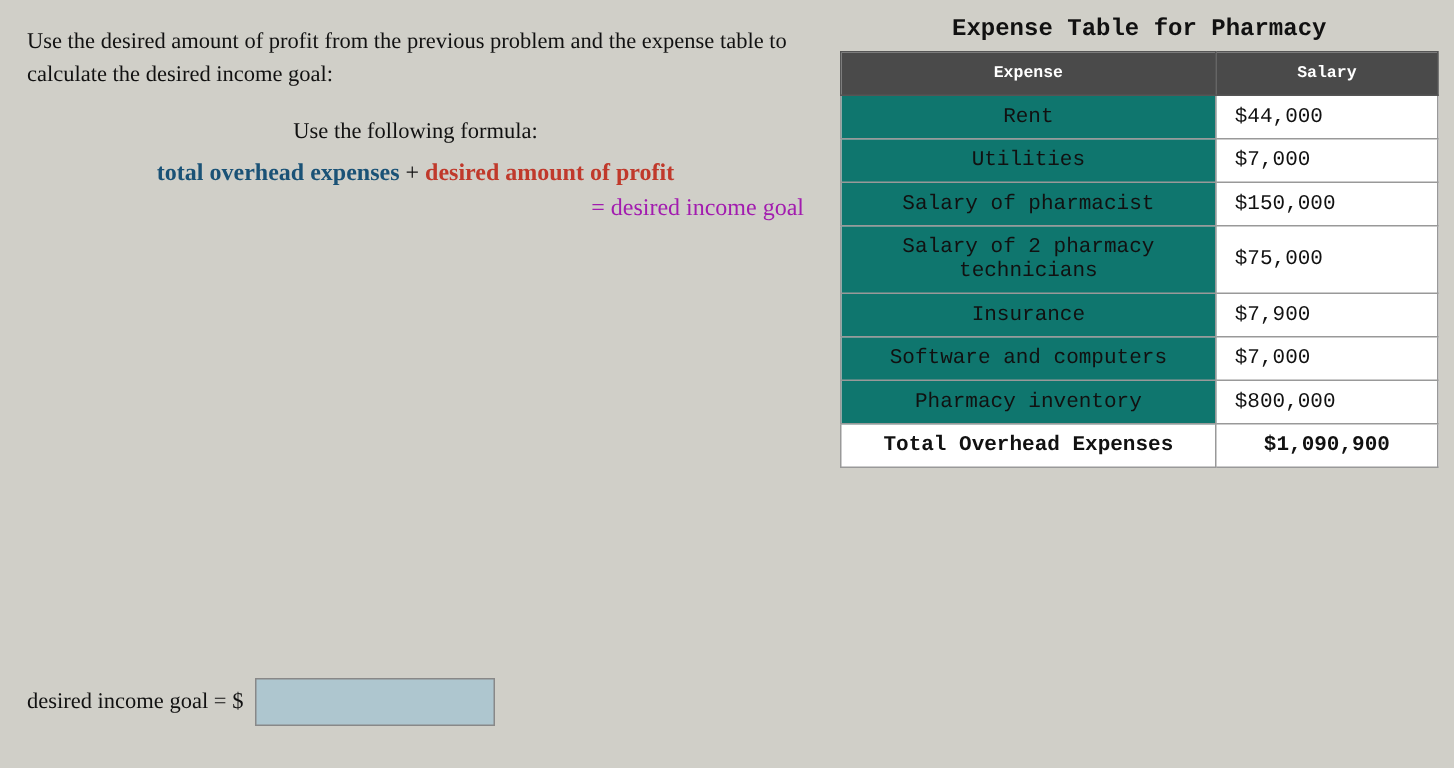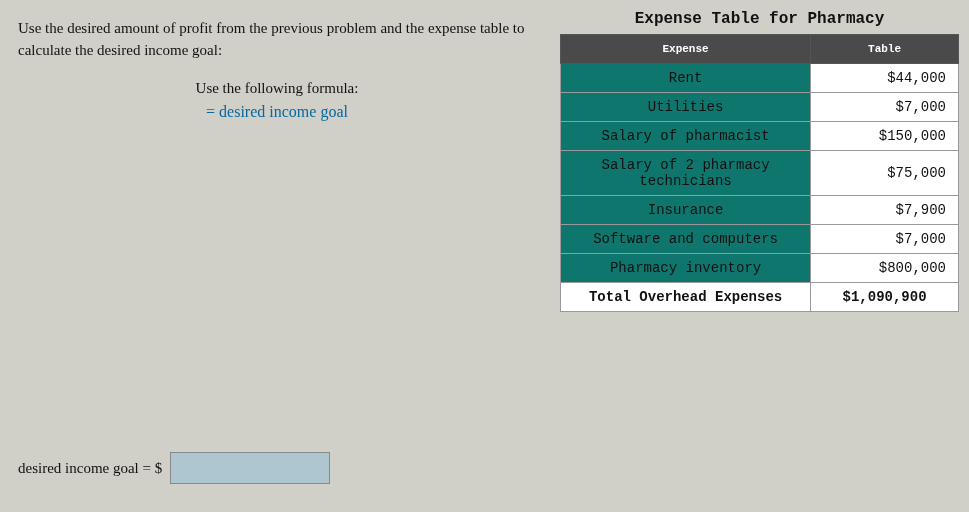--- a/index.html
+++ b/index.html
@@ -51,23 +51,23 @@
       color: #1a5276;
       font-weight: bold;
     }
 
     .highlight-red {
       color: #c0392b;
       font-weight: bold;
     }
 
     .formula-eq {
-      text-align: center;
+      text-align: right;
       font-size: 16px;
-      color: #0369a1;
+      color: #a21caf;
       margin-top: 2px;
     }
 
     .bottom-section {
       margin-top: auto;
       display: flex;
       align-items: center;
       font-size: 15px;
       color: #111;
       padding-bottom: 10px;
@@ -120,59 +120,62 @@
       font-size: 14px;
       color: #111;
     }
 
     .expense-table td:first-child {
       text-align: center;
       background: #0f766e;
     }
 
     .expense-table td:last-child {
-      text-align: right;
+      text-align: left;
       background: white;
     }
 
     .expense-table tr.total-row td {
       font-weight: bold;
       text-align: center;
       background: white;
     }
 
     .left-col { width: 220px; }
     .right-col { width: 130px; }
   </style>
 </head>
 <body>
 
 <div class="left-panel">
   <p class="intro-text">Use the desired amount of profit from the previous problem and the expense table to calculate the desired income goal:</p>
 
   <div class="formula-section">
     <p class="formula-label">Use the following formula:</p>
+    <div class="formula-line">
+      <span class="highlight-blue">total overhead expenses</span><span> + </span><span class="highlight-red">desired amount of profit</span>
+    </div>
     <div class="formula-eq">
       <span>= desired income goal</span>
     </div>
   </div>
 
   <div class="bottom-section">
     <span>desired income goal = $</span>
     <div class="income-input"></div>
   </div>
 </div>
 
 <div class="right-panel">
   <div class="table-title">Expense Table for Pharmacy</div>
   <table class="expense-table">
     <thead>
       <tr>
         <th class="left-col">Expense</th>
-        <th class="right-col">Table</th>
+        <th class="right-col">Salary</th>
       </tr>
     </thead>
     <tbody id="table-body">
     <tr>
           <td>Rent</td>
           <td>$44,000</td>
         </tr>
         <tr>
           <td>Utilities</td>
           <td>$7,000</td>

